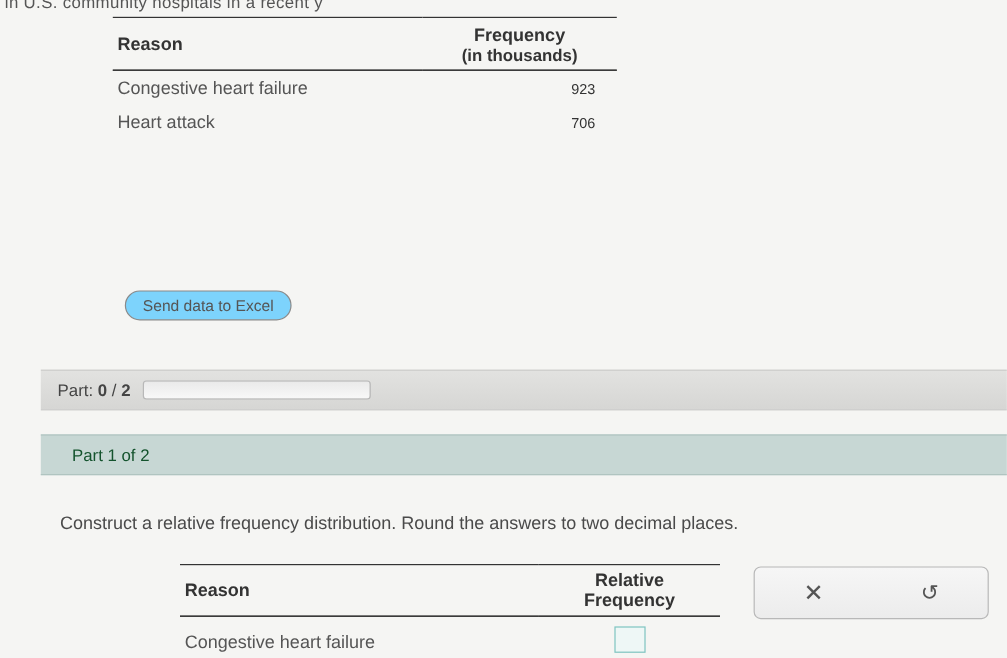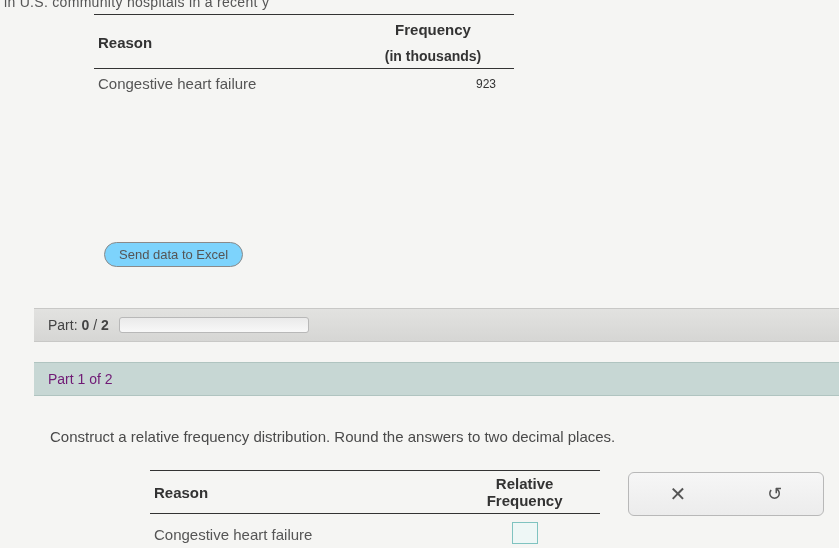--- a/index.html
+++ b/index.html
@@ -31,21 +31,21 @@
   }
   .data-table th {
     font-weight: 600;
     text-align: left;
     border-top: 1.5px solid #333;
     border-bottom: 1.5px solid #333;
     padding: 6px 4px 4px 4px;
     color: #333;
   }
   .data-table th.freq { text-align: center; }
-  .data-table th.freq .sub { display: block; font-size: 14px; margin-top: 10px; }
+  .data-table th.freq .sub { display: block; font-size: 14px; }
   .data-table td {
     padding: 6px 4px;
     color: #555;
     font-size: 15px;
   }
   .data-table td.val { text-align: right; padding-right: 18px; font-size: 12px; color: #333; }
   .data-table tr.last td { border-bottom: 1.5px solid #333; }
   .excel-btn {
     position: absolute;
     top: 242px;
@@ -85,23 +85,23 @@
     position: absolute;
     top: 362px;
     left: 34px;
     right: 0;
     height: 34px;
     background: #c7d7d4;
     border-top: 1px solid #b0c4c0;
     border-bottom: 1px solid #b0c4c0;
     display: flex;
     align-items: center;
-    padding-left: 14px;
+    padding-left: 26px;
     font-size: 14px;
-    color: #701a75;
+    color: #14532d;
   }
   .instruction {
     position: absolute;
     top: 428px;
     left: 50px;
     font-size: 15px;
     color: #4a4a4a;
   }
   .ans-table {
     position: absolute;
@@ -159,20 +159,24 @@
         <span>Frequency</span>
         <span class="sub">(in thousands)</span>
       </th>
     </tr>
   </thead>
   <tbody>
     <tr>
       <td>Congestive heart failure</td>
       <td class="val">923</td>
     </tr>
+    <tr>
+      <td>Heart attack</td>
+      <td class="val">706</td>
+    </tr>
   </tbody>
 </table>
 
 <button class="excel-btn">Send data to Excel</button>
 
 <div class="part-bar">
   <span class="label">
     <span>Part:</span>
     <b>0</b>
     <span>/</span>

